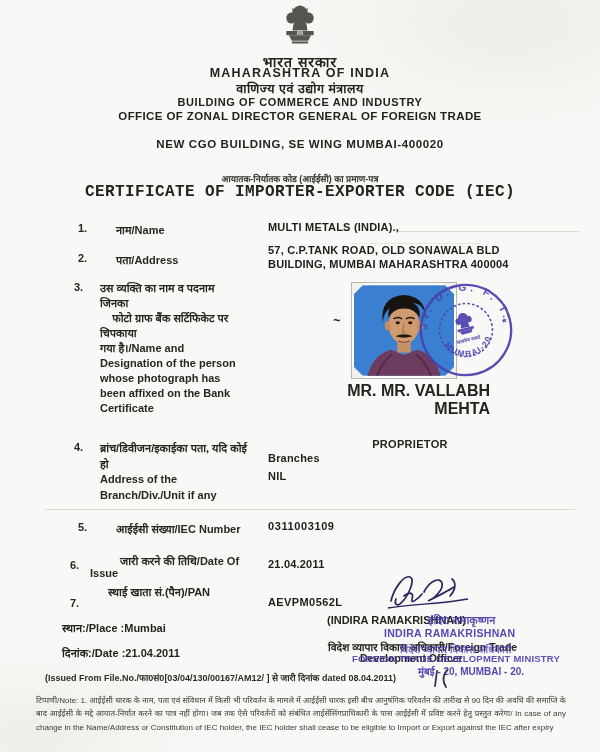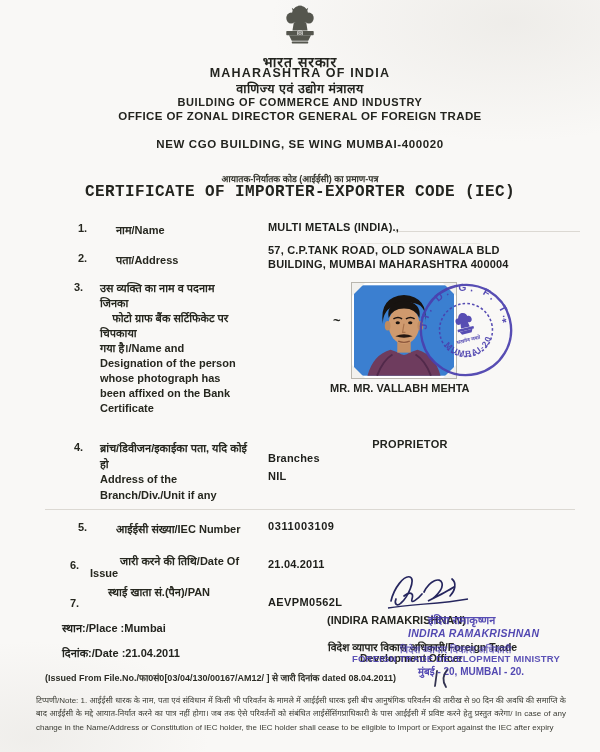--- a/index.html
+++ b/index.html
@@ -151,21 +151,21 @@
         <ellipse cx="43" cy="22" rx="7" ry="8"></ellipse>
         <path d="M30 4 C37 4 42 10 42 18 C42 26 37 31 30 31 C23 31 18 26 18 18 C18 10 23 4 30 4 Z"></path>
         <path d="M21 28 h18 l2 12 h-22 z"></path>
         <rect x="10" y="41" width="40" height="6" rx="1"></rect>
         <path d="M14 47 h32 l-4 8 h-24 z"></path>
       </g>
       <text x="50" y="62" font-size="5" font-weight="bold" fill="#4a3fae" text-anchor="middle">सत्यमेव जयते</text>
     </svg>
   </div>
 
-  <div class="abs b" style="top:382px; left:330px; width:160px; text-align:left; font-size:11px;">MR. MR. VALLABH MEHTA</div>
+  <div class="abs b" style="top:382px; left:330px; width:160px; text-align:right; font-size:16px;">MR. MR. VALLABH MEHTA</div>
   <div class="abs b" style="top:398px; left:330px; width:160px; text-align:center; font-size:11px; letter-spacing:.3px;margin-top:40px;">PROPRIETOR</div>
 
   <div class="abs num" style="top:441px; left:74px;">4.</div>
   <div class="abs lbl sb pre" style="top:441px; left:100px; width:215px; line-height:15.5px;">ब्रांच/डिवीजन/इकाईका पता, यदि कोई
 हो
 Address of the
 Branch/Div./Unit if any</div>
   <div class="abs val" style="top:452px; left:268px;">Branches</div>
   <div class="abs val" style="top:470px; left:268px;text-align:center;">NIL</div>
 
@@ -192,21 +192,21 @@
         <path d="M21 26 C27 21 31 23 29 29 C27 35 35 29 39 24"></path>
         <path d="M41 22 C47 10 57 7 59 13 C61 19 51 29 45 31 C55 26 65 21 71 17"></path>
         <path d="M69 9 C74 13 72 21 67 26"></path>
       </g>
       <path d="M5 38 C30 34 58 34 85 29" stroke="#26265e" stroke-width="1.3" fill="none"></path>
     </svg>
   </div>
 
   <div class="abs b" style="top:614px; left:327px; font-size:11px;">(INDIRA RAMAKRISHNAN)</div>
   <div class="abs sb stamptxt" style="top:612px; left:428px; font-size:11px; opacity:.92;text-align:center;">इंदिरा रामाकृष्णन</div>
-  <div class="abs b stamptxt" style="top:627px; left:408px; font-size:10.5px; letter-spacing:.3px; opacity:.95;font-style:italic;">INDIRA RAMAKRISHNAN</div>
+  <div class="abs b stamptxt" style="top:627px; left:384px; font-size:10.5px; letter-spacing:.3px; opacity:.95;">INDIRA RAMAKRISHNAN</div>
 
   <div class="abs sb" style="top:640px; left:328px; font-size:10.5px;">विदेश व्यापार विकास अधिकारी/Foreign Trade</div>
   <div class="abs sb stamptxt" style="top:642px; left:400px; font-size:10px; opacity:.75;">विदेश व्यापार विकास अधिकारी</div>
 
   <div class="abs sb" style="top:652px; left:360px; font-size:10.5px;">Development Officer</div>
   <div class="abs b stamptxt" style="top:653px; left:352px; font-size:9.5px; letter-spacing:.2px; opacity:.9;">FOREIGN TRADE DEVELOPMENT MINISTRY</div>
 
   <div class="abs b stamptxt" style="top:664px; left:418px; font-size:10px; opacity:.95;">मुंबई - 20, MUMBAI - 20.</div>
 
   <div class="abs" style="top:668px; left:432px;">

